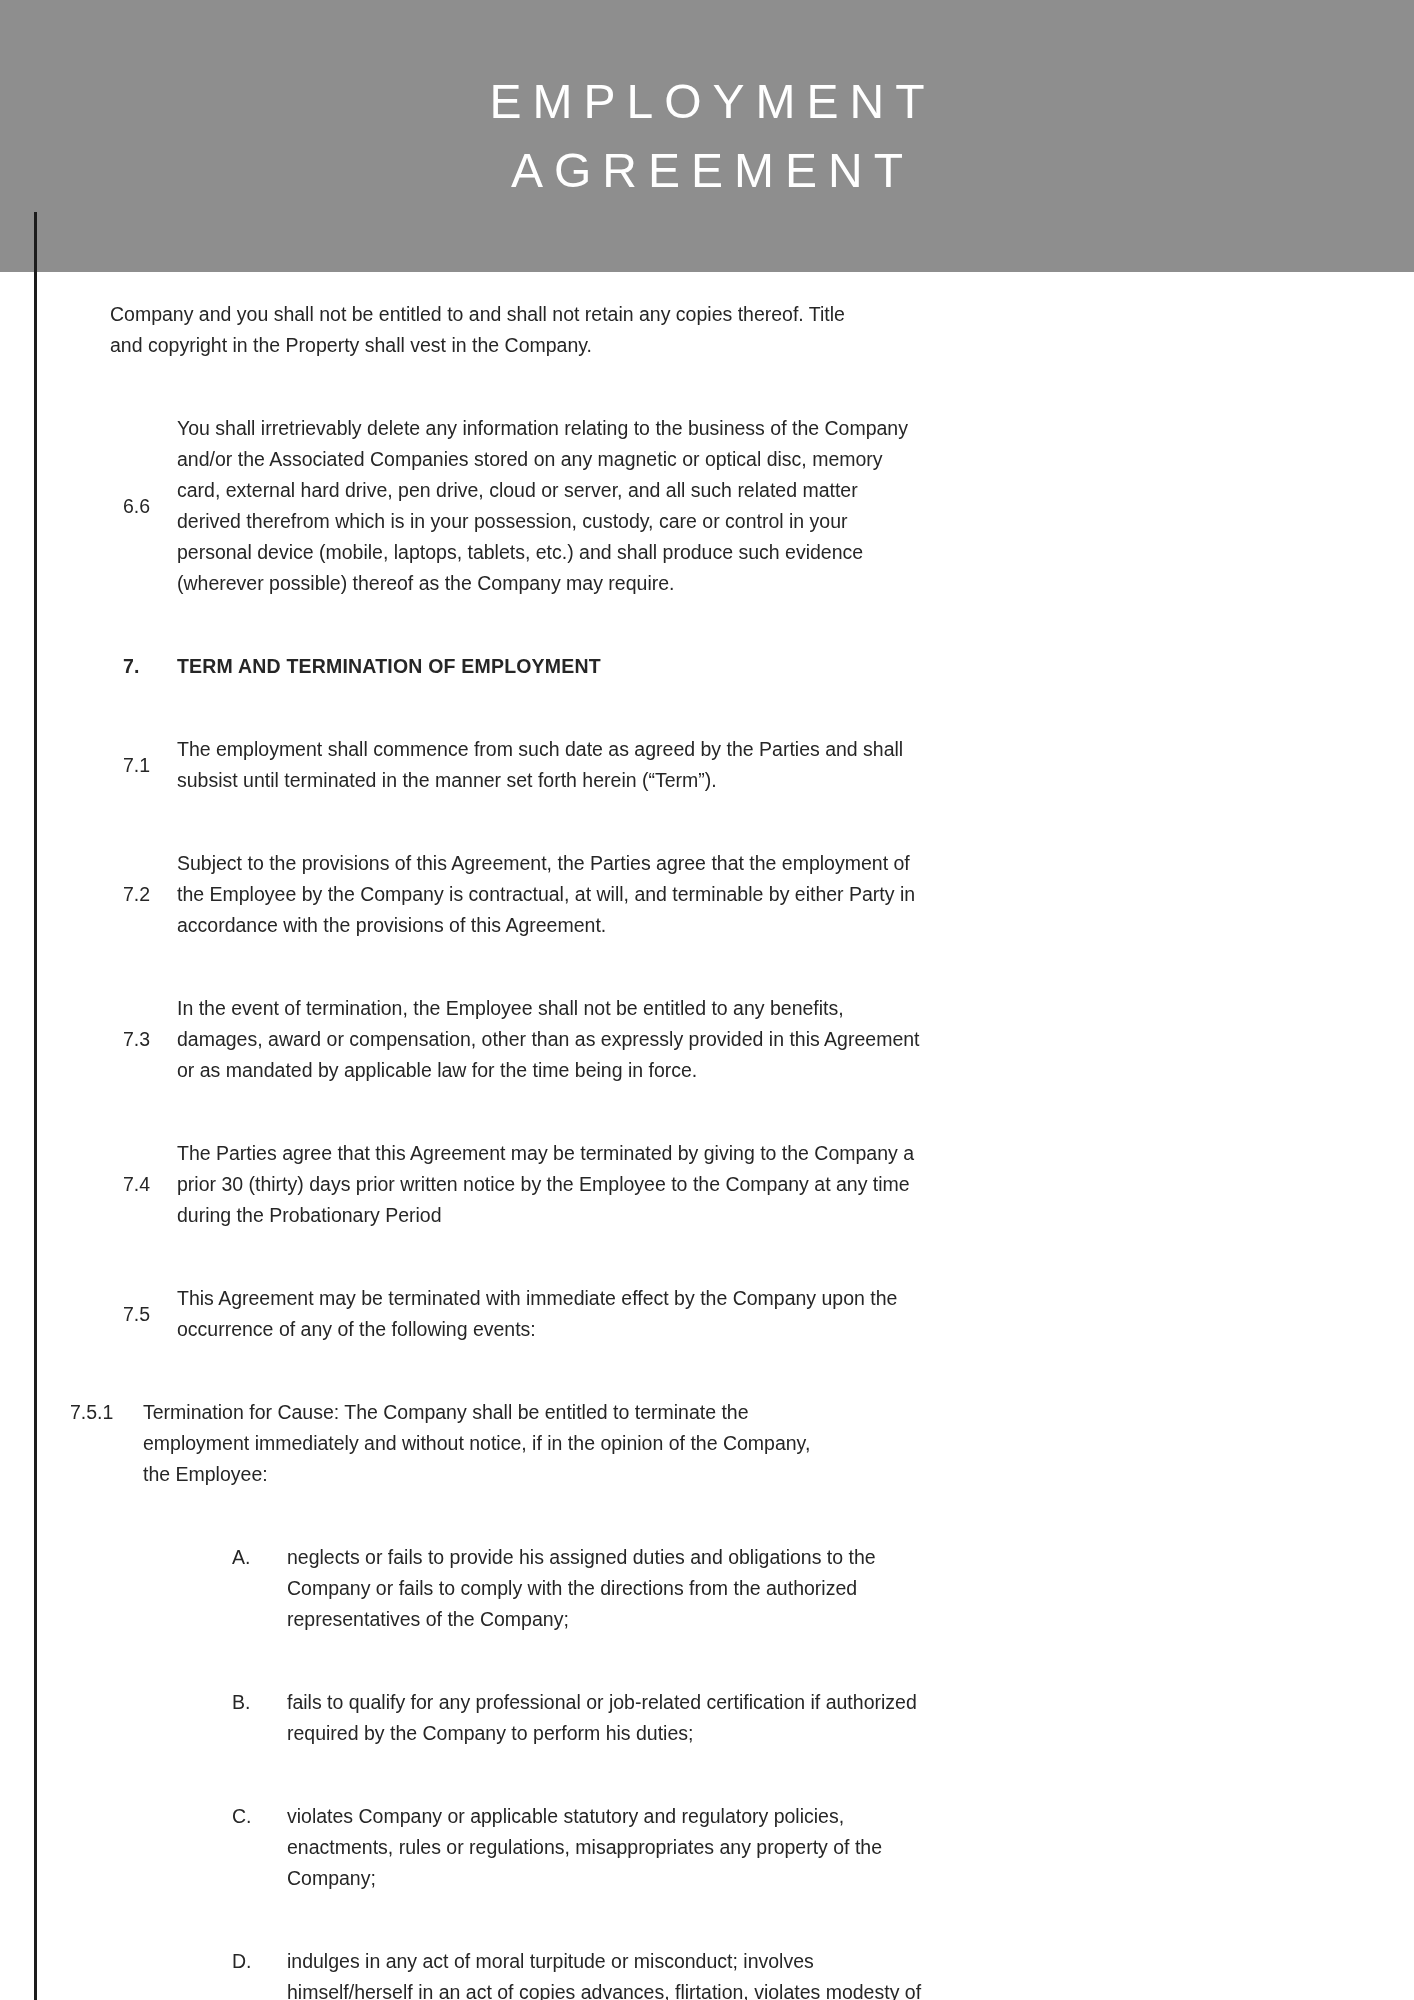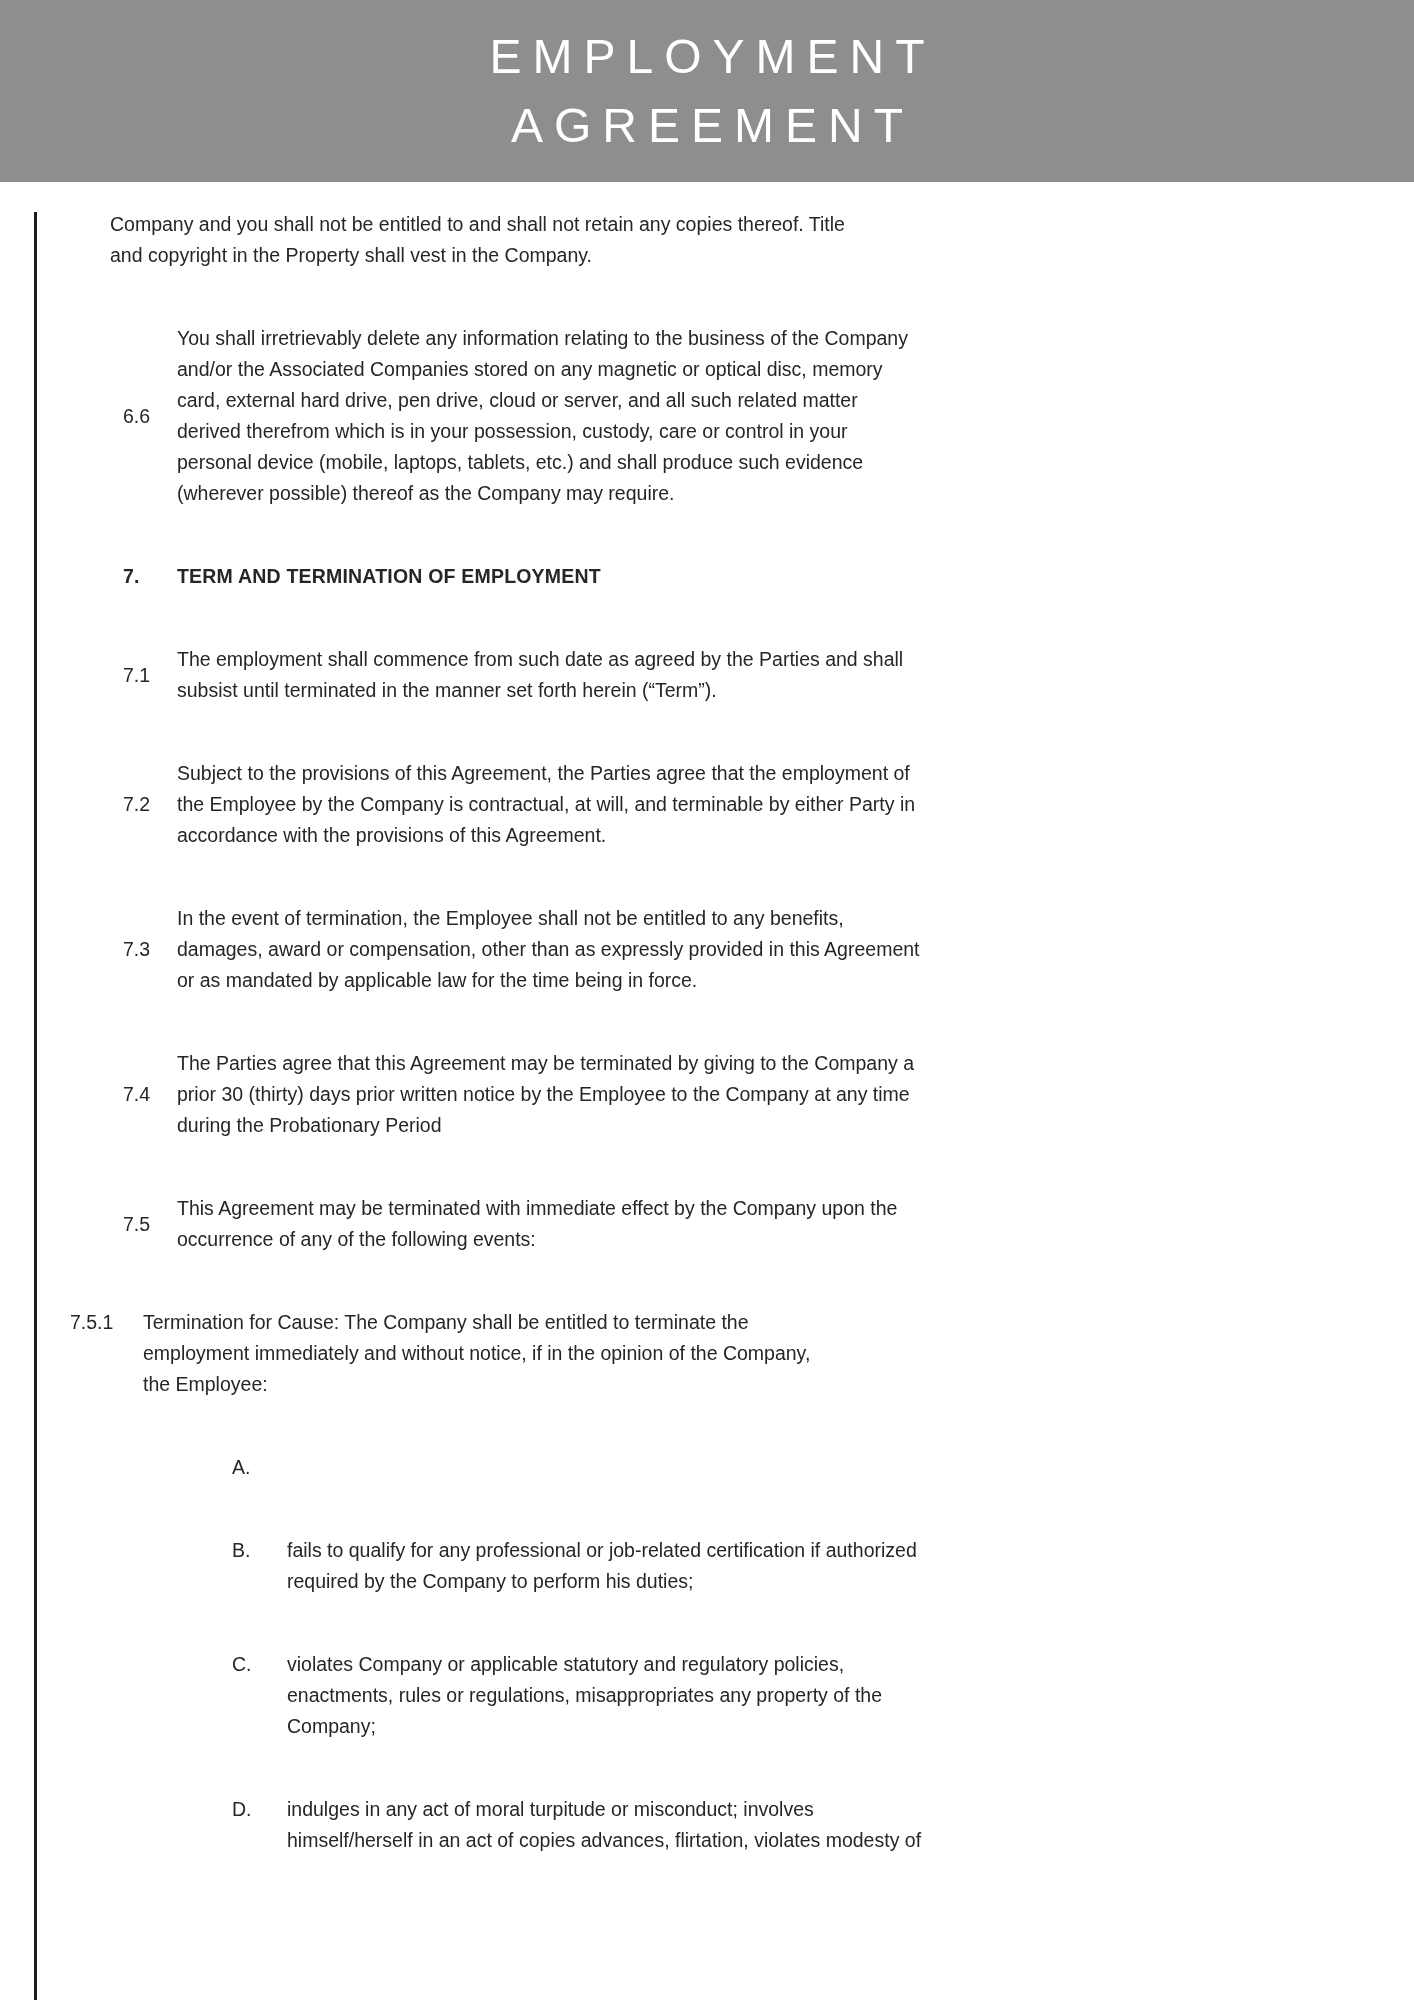--- a/index.html
+++ b/index.html
@@ -10,21 +10,21 @@
     position: relative;
     overflow: hidden;
     font-family: "Liberation Sans", sans-serif;
     color: #262626;
   }
   .page { width: 1414px; height: 2000px; position: relative; background: #ffffff; }
 
   
   .header-banner {
     width: 100%;
-    height: 182px;
+    height: 272px;
     background: #8e8e8e;
     display: flex;
     flex-direction: column;
     align-items: center;
     justify-content: center;
     gap: 14px;
   }
   .header-line {
     color: #ffffff;
     font-size: 48px;
@@ -134,20 +134,23 @@
 
     <div class="row level2">
       <div class="num">7.5.1</div>
       <div class="text">Termination for Cause: The Company shall be entitled to terminate the
 employment immediately and without notice, if in the opinion of the Company,
 the Employee:</div>
     </div>
 
     <div class="row level3">
       <div class="num">A.</div>
+      <div class="text">neglects or fails to provide his assigned duties and obligations to the
+Company or fails to comply with the directions from the authorized
+representatives of the Company;</div>
     </div>
 
     <div class="row level3">
       <div class="num">B.</div>
       <div class="text">fails to qualify for any professional or job-related certification if authorized
 required by the Company to perform his duties;</div>
     </div>
 
     <div class="row level3">
       <div class="num">C.</div>

